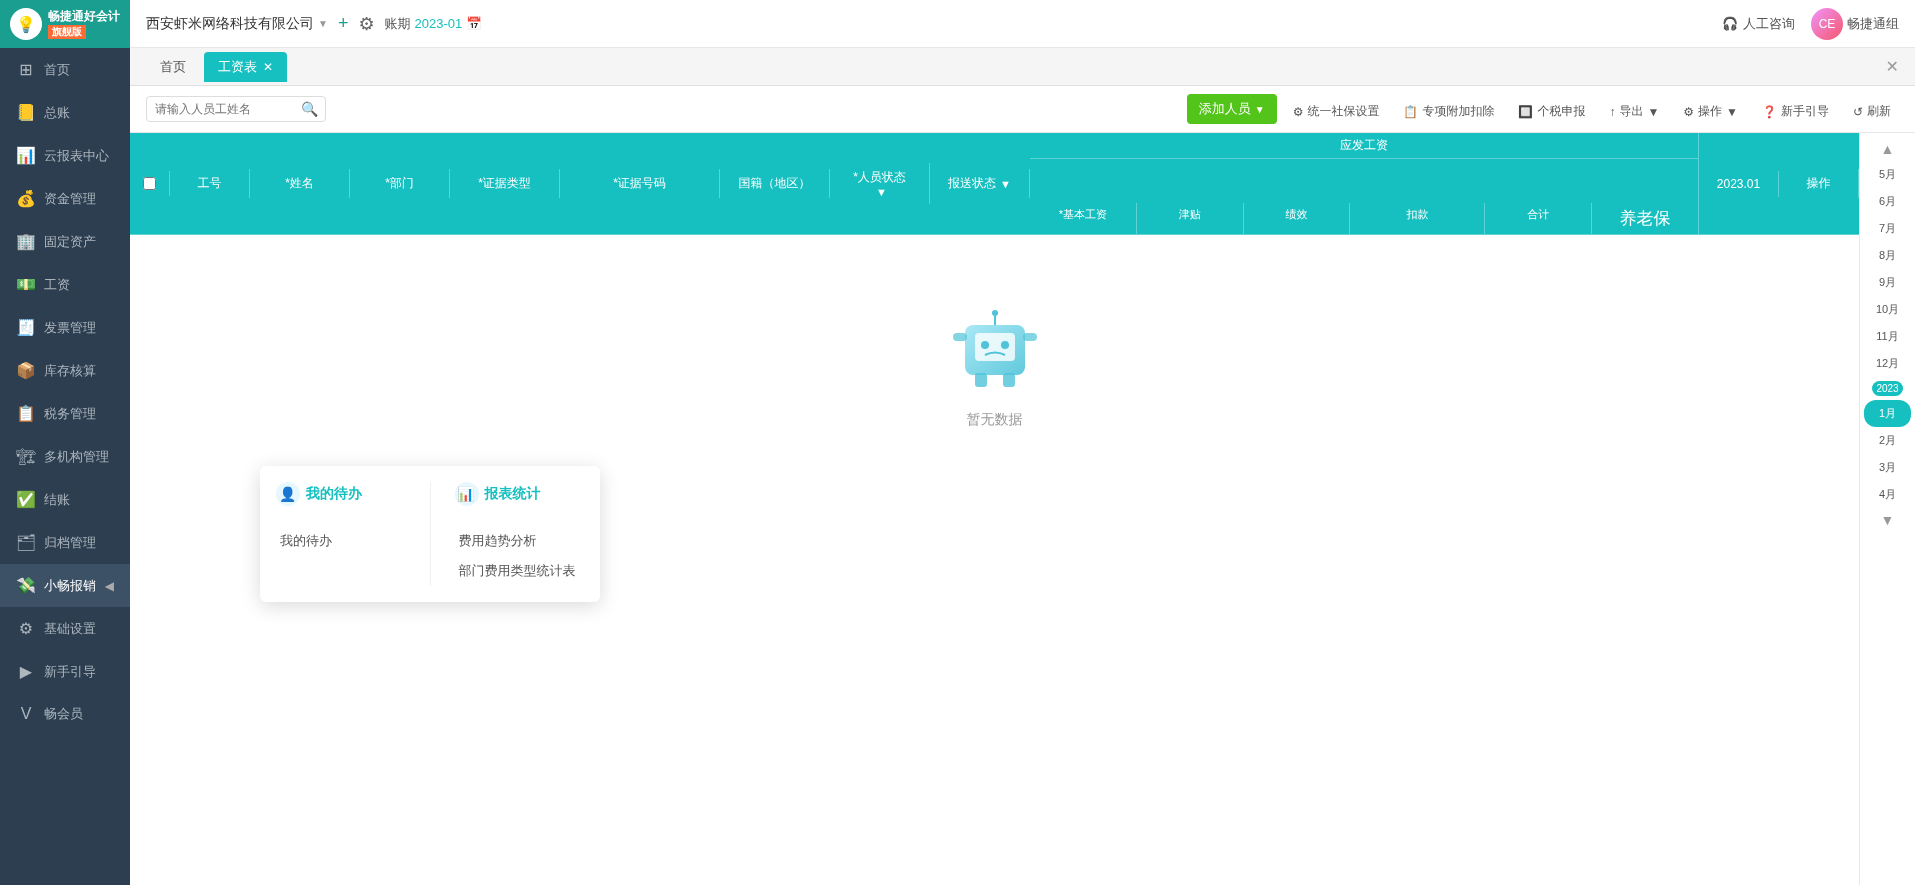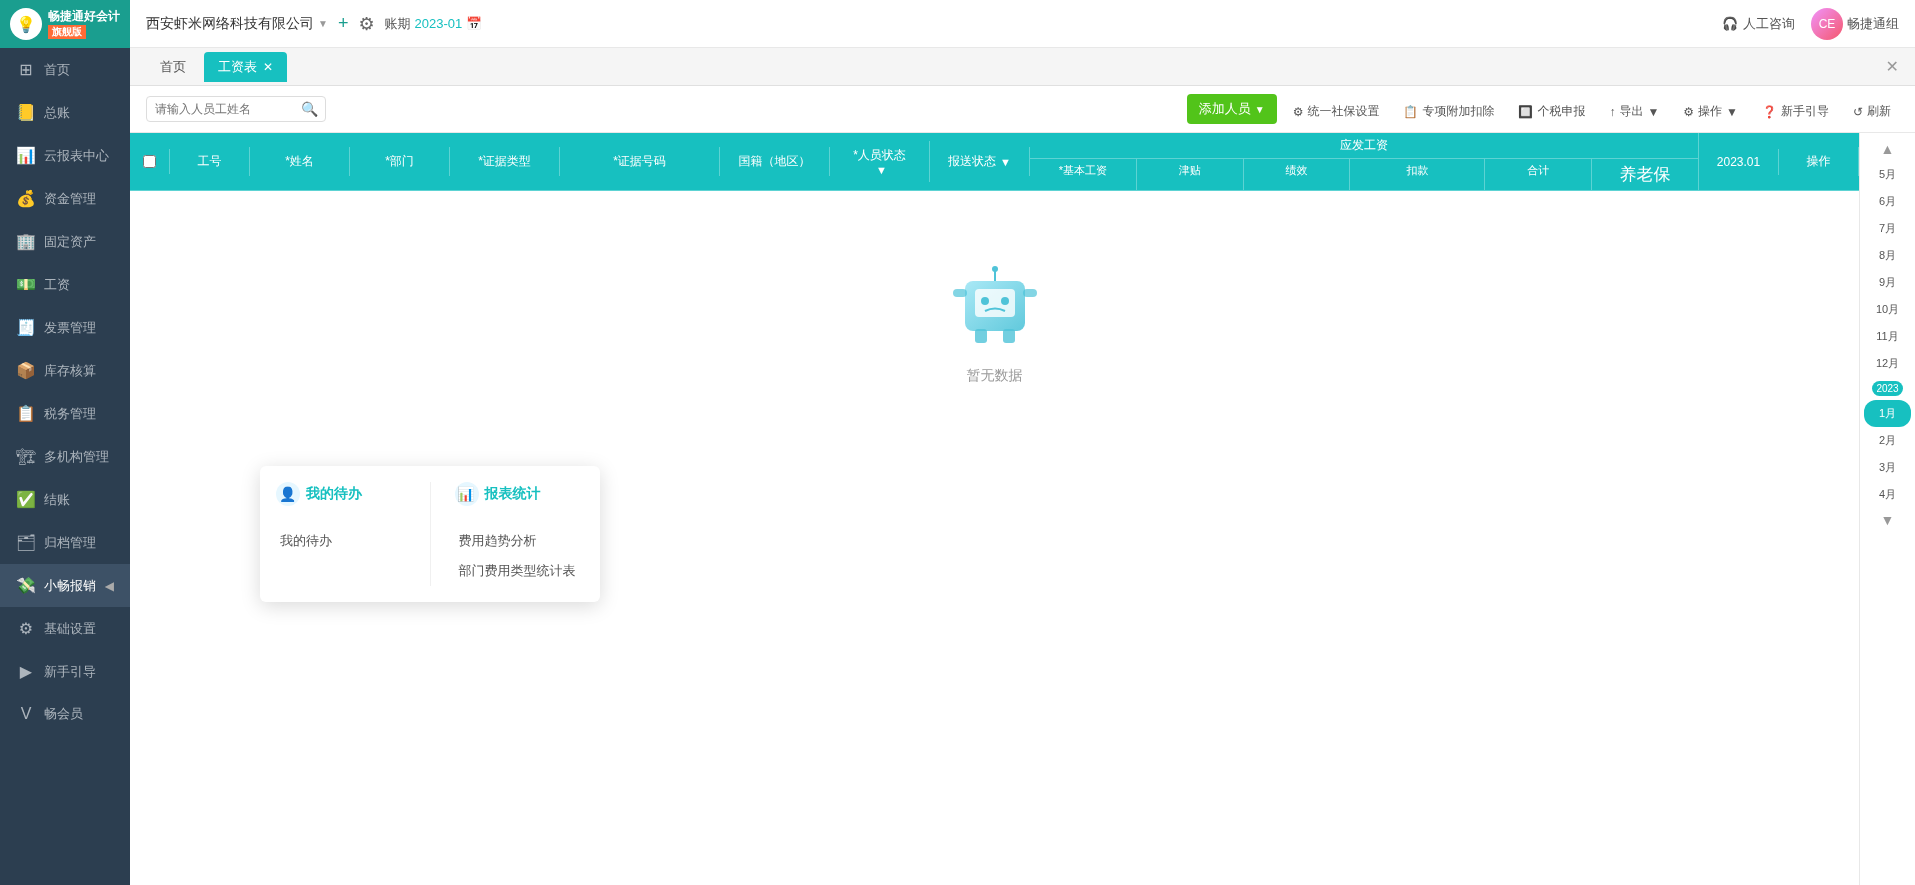--- a/index.html
+++ b/index.html
@@ -548,21 +548,21 @@
               <span>*人员状态</span>
               <span style="margin-left:4px;font-size:11px;">▼</span>
             </div>
             <div class="thead-cell tc-sendstatus">
               <span>报送状态</span>
               <span style="margin-left:4px;font-size:11px;">▼</span>
             </div>
 
             <div style="flex:1;display:flex;flex-direction:column;border-right:1px solid rgba(255,255,255,0.3);">
               <div style="text-align:center;padding:4px;border-bottom:1px solid rgba(255,255,255,0.3);font-size:12px;">应发工资</div>
-              <div style="display:flex;">
+              <div style="display:flex;margin-top:44px;">
                 <div style="flex:1;text-align:center;padding:4px 2px;border-right:1px solid rgba(255,255,255,0.3);font-size:11px;">*基本工资</div>
                 <div style="flex:1;text-align:center;padding:4px 2px;border-right:1px solid rgba(255,255,255,0.3);font-size:11px;">津贴</div>
                 <div style="flex:1;text-align:center;padding:4px 2px;border-right:1px solid rgba(255,255,255,0.3);font-size:11px;">绩效</div>
                 <div style="flex:1;text-align:center;padding:4px 16px;border-right:1px solid rgba(255,255,255,0.3);font-size:11px;">扣款</div>
                 <div style="flex:1;text-align:center;padding:4px 2px;border-right:1px solid rgba(255,255,255,0.3);font-size:11px;">合计</div>
                 <div style="flex:1;text-align:center;padding:4px 2px;font-size:17px;">养老保</div>
               </div>
             </div>
             <div class="thead-cell tc-2023">2023.01</div>
             <div class="thead-cell tc-ops">操作</div>

